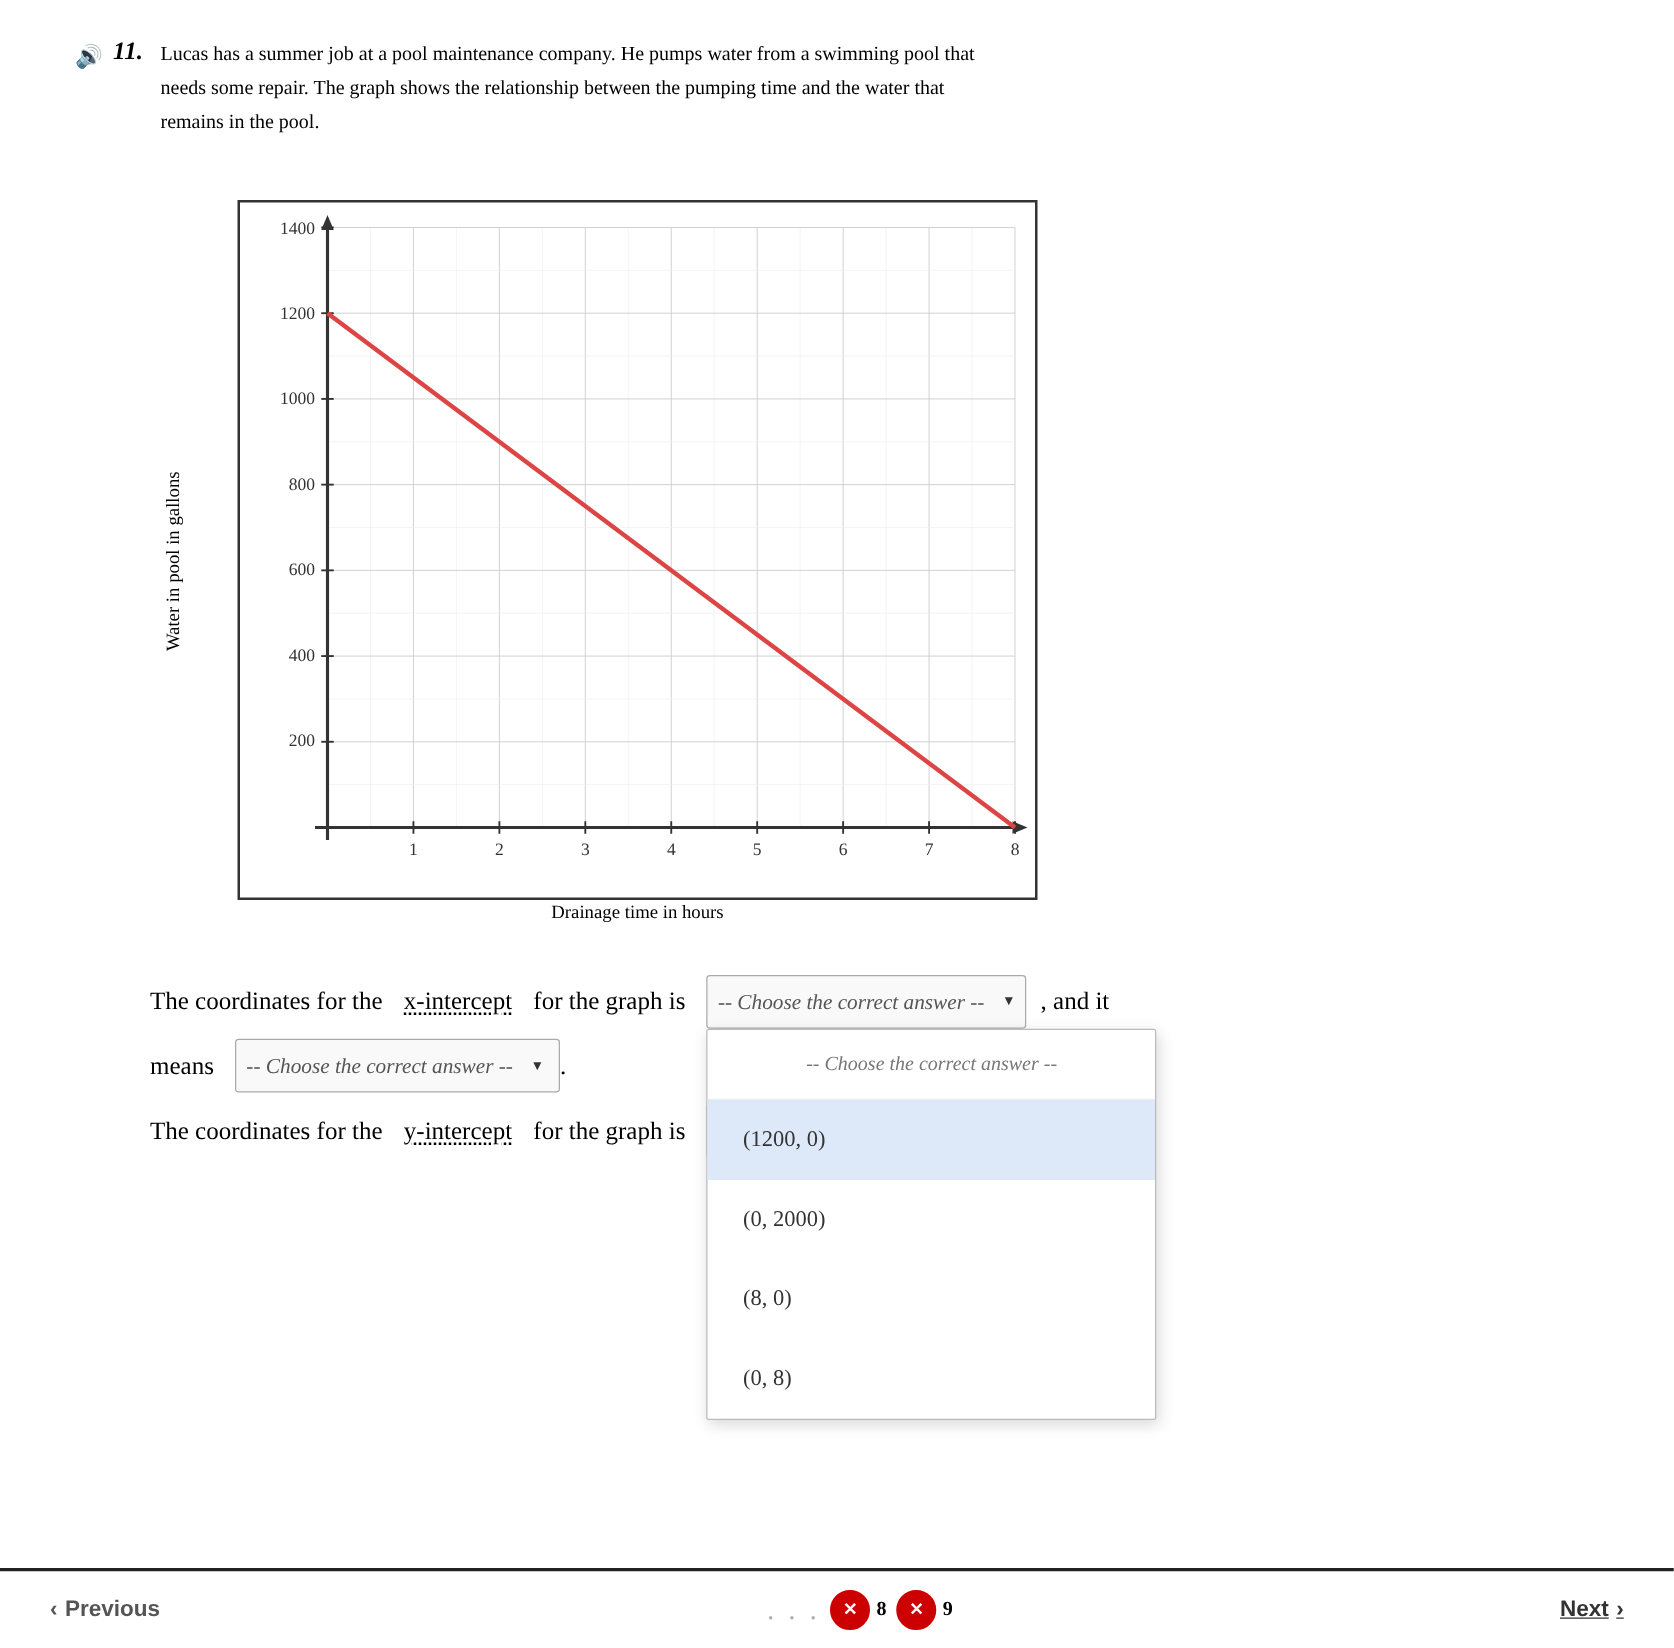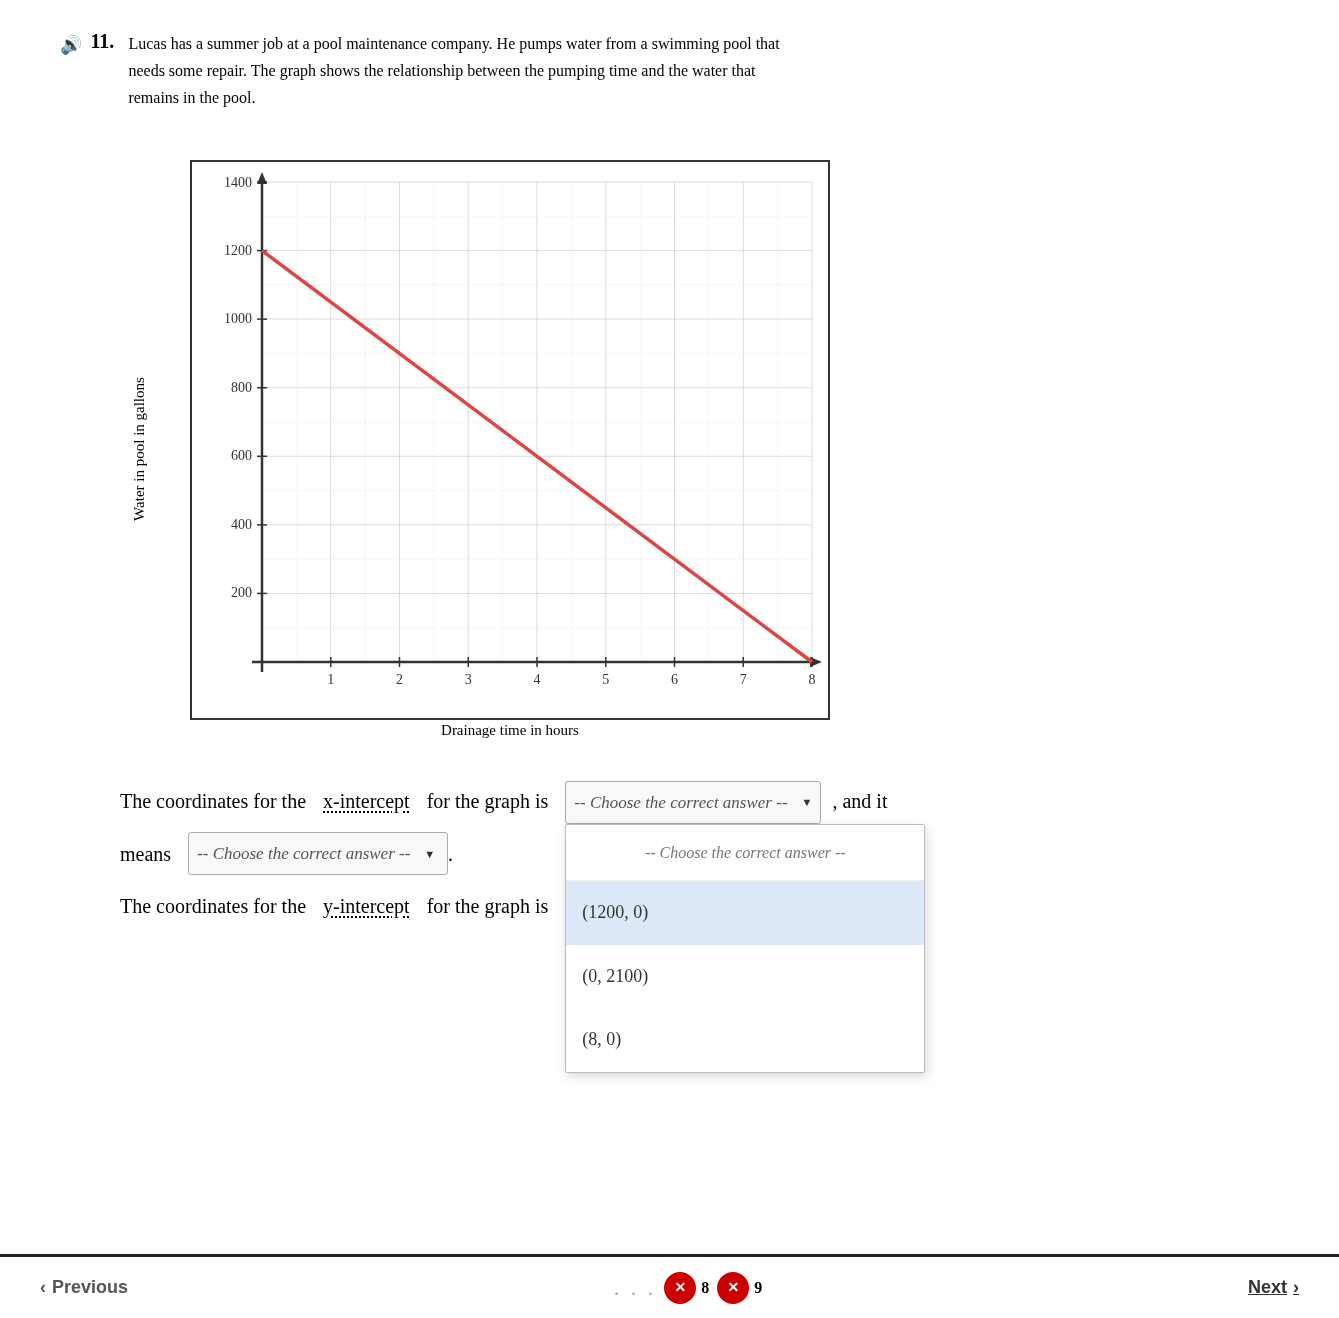--- a/index.html
+++ b/index.html
@@ -24,20 +24,21 @@
       margin-right: 8px;
       margin-top: 4px;
       color: #555;
       font-size: 18px;
     }
     .question-number {
       font-size: 20px;
       font-weight: bold;
       margin-right: 8px;
       min-width: 30px;
+      font-style: italic;
     }
     .question-text {
       font-size: 16px;
       line-height: 1.7;
       max-width: 1100px;
     }
     .graph-container {
       margin: 30px 0 30px 60px;
       display: inline-block;
       position: relative;
@@ -126,21 +127,21 @@
     }
     .dropdown-header {
       padding: 10px 16px;
       font-style: italic;
       color: #777;
       font-size: 16px;
       border-bottom: 1px solid #eee;
       text-align: center;
     }
     .dropdown-item {
-      padding: 12px 16px;
+      padding: 12px 28px;
       font-size: 18px;
       cursor: pointer;
       color: #333;
     }
     .dropdown-item.highlighted {
       background: #dde8f8;
     }
     .bottom-bar {
       position: fixed;
       bottom: 0;
@@ -324,22 +325,23 @@
       <span>&nbsp;</span>
 
       <div class="relative-wrapper">
         <div class="dropdown-trigger">
           <span>-- Choose the correct answer --</span>
         </div>
         
         <div class="dropdown-open">
           <div class="dropdown-header">-- Choose the correct answer --</div>
           <div class="dropdown-item highlighted">(1200, 0)</div>
-          <div class="dropdown-item">(0, 2100)</div>
+          <div class="dropdown-item">(0, 2000)</div>
           <div class="dropdown-item">(8, 0)</div>
+          <div class="dropdown-item">(0, 8)</div>
         </div>
       </div>
       <span>&nbsp;</span>
       <span>, and it</span>
     </div>
 
     <div class="answer-row">
       <span>means</span>
       <span>&nbsp;</span>
       <div class="dropdown-trigger" style="min-width:260px;">

